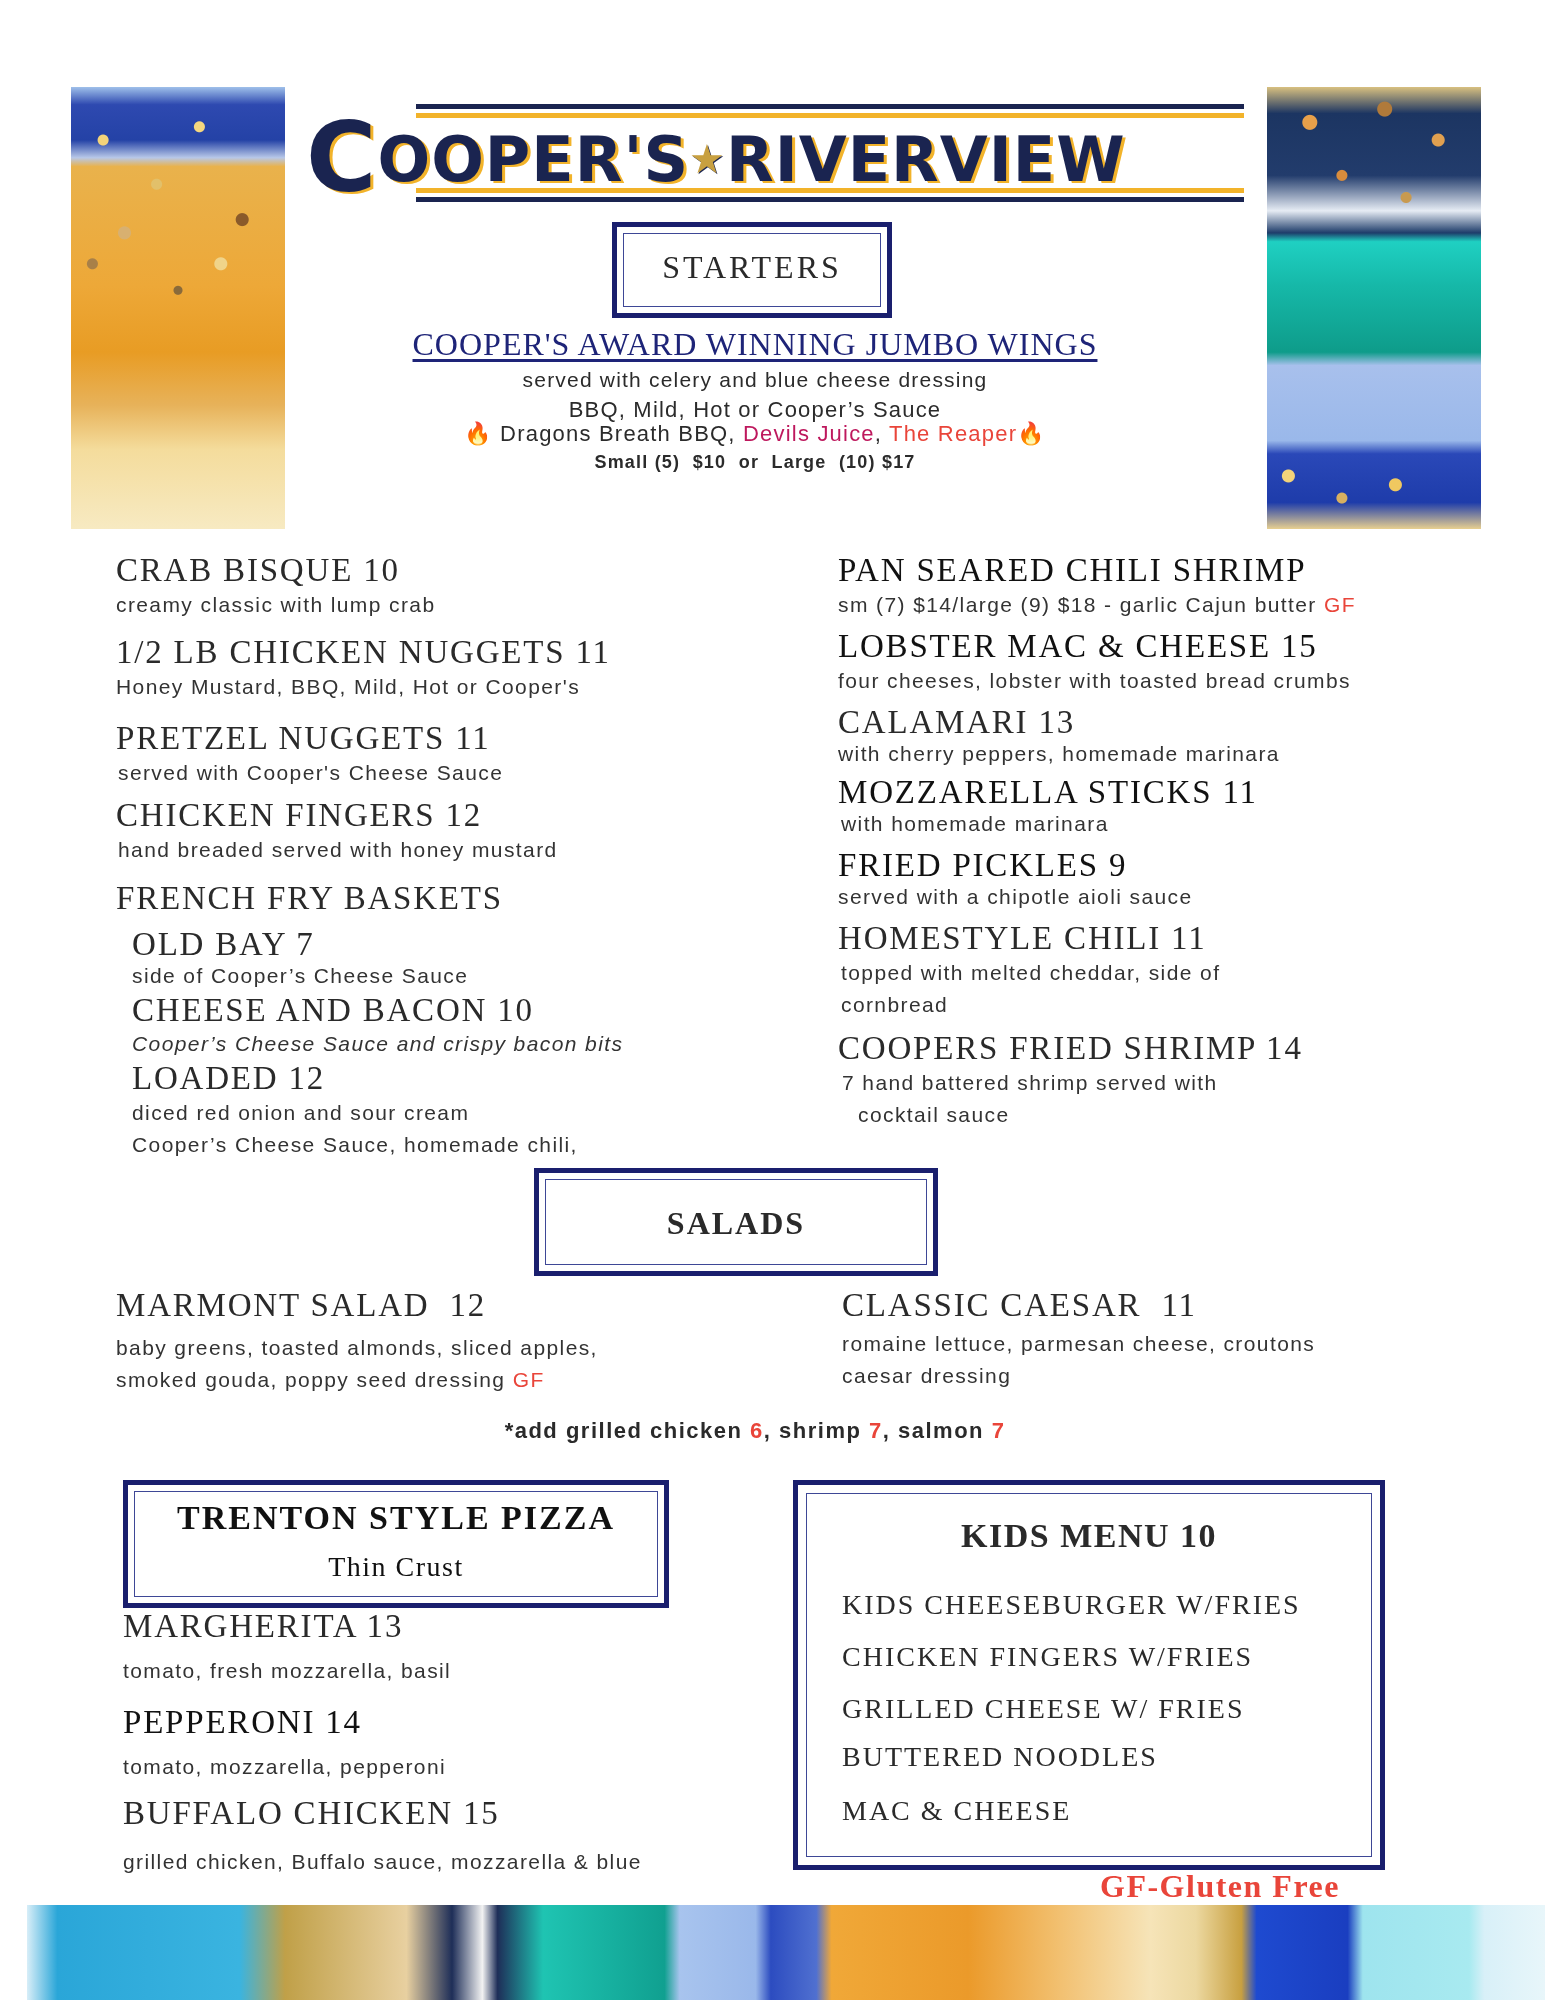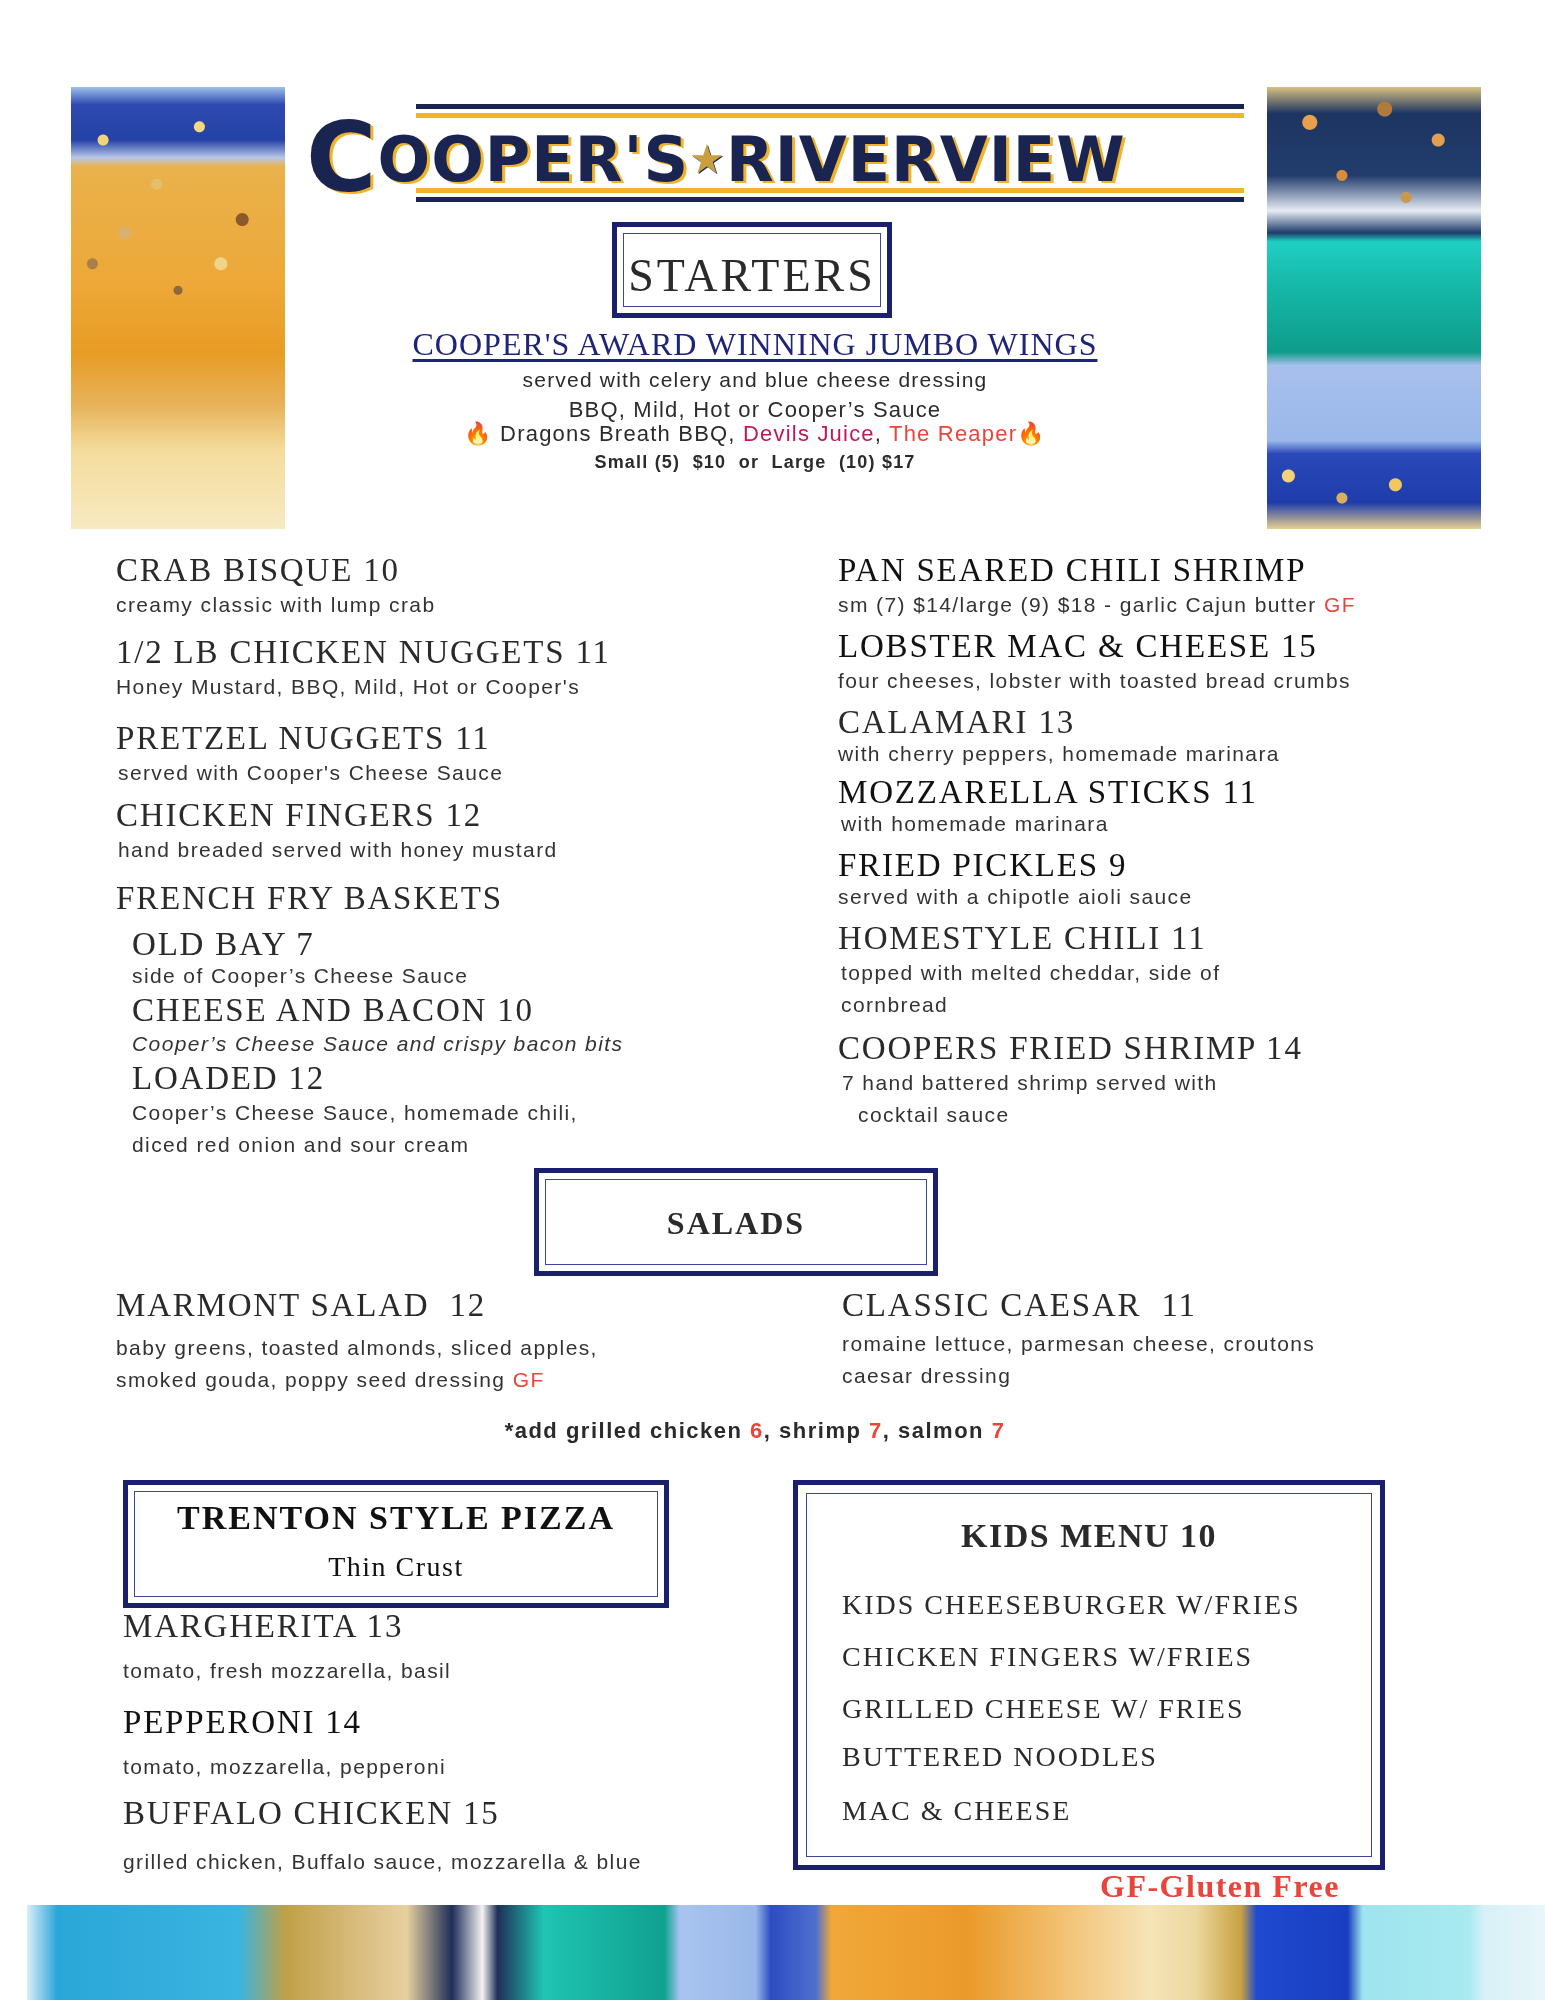--- a/index.html
+++ b/index.html
@@ -103,21 +103,21 @@
   <div class="bar" style="top:13px;background:#f2b32a;left:110px;"></div>
   <div class="bar" style="top:88px;background:#f2b32a;left:110px;"></div>
   <div class="bar" style="top:97px;background:#1a2450;left:110px;"></div>
   <div class="letters">
     <span class="bigc">C</span><span>OOPER'S</span><span class="star">★</span><span>RIVERVIEW</span>
   </div>
 </div>
 
 <div class="abs frame" style="left:612px;top:222px;width:280px;height:96px;">
   <div class="inner"></div>
-  <div class="frame-title" style="top:22px;font-size:46px;letter-spacing:3px;font-weight:normal;">STARTERS</div>
+  <div class="frame-title" style="top:22px;font-size:32px;letter-spacing:3px;font-weight:normal;">STARTERS</div>
 </div>
 
 <div class="abs wings-title">COOPER'S AWARD WINNING JUMBO WINGS</div>
 <div class="abs centered" style="top:368px;">served with celery and blue cheese dressing</div>
 <div class="abs centered" style="top:397px;font-size:22px;">BBQ, Mild, Hot or Cooper’s Sauce</div>
 <div class="abs centered" style="top:421px;font-size:22px;">
   <span>🔥</span><span> Dragons Breath BBQ, </span><span class="orange">Devils Juice</span><span>, </span><span class="red">The Reaper</span><span>🔥</span>
 </div>
 <div class="abs centered" style="top:452px;font-weight:bold;font-size:18px;white-space:pre;">Small (5)  $10  or  Large  (10) $17</div>
 
@@ -142,22 +142,22 @@
 <div class="abs" style="left:132px;top:926px;">
   <div class="item-title">OLD BAY 7</div>
   <div class="item-desc" style="line-height:26px;">side of Cooper’s Cheese Sauce</div>
 </div>
 <div class="abs" style="left:132px;top:992px;">
   <div class="item-title">CHEESE AND BACON 10</div>
   <div class="item-desc" style="line-height:30px;font-style:italic;">Cooper’s Cheese Sauce and crispy bacon bits</div>
 </div>
 <div class="abs" style="left:132px;top:1060px;">
   <div class="item-title">LOADED 12</div>
+  <div class="item-desc">diced red onion and sour cream</div>
   <div class="item-desc">Cooper’s Cheese Sauce, homemade chili,</div>
-  <div class="item-desc">diced red onion and sour cream</div>
 </div>
 
 <div class="abs" style="left:838px;top:552px;">
   <div class="item-title dark">PAN SEARED CHILI SHRIMP</div>
   <div class="item-desc"><span>sm (7) $14/large (9) $18 - garlic Cajun butter </span><span class="gf">GF</span></div>
 </div>
 <div class="abs" style="left:838px;top:628px;">
   <div class="item-title dark">LOBSTER MAC &amp; CHEESE 15</div>
   <div class="item-desc">four cheeses, lobster with toasted bread crumbs</div>
 </div>

